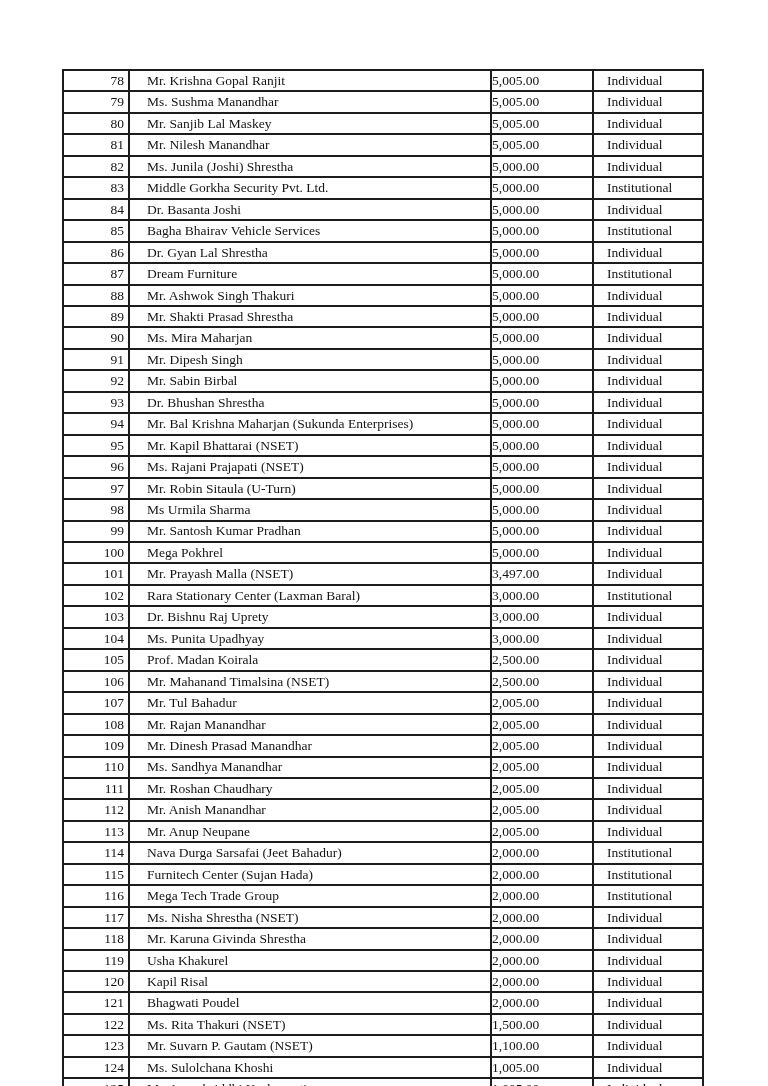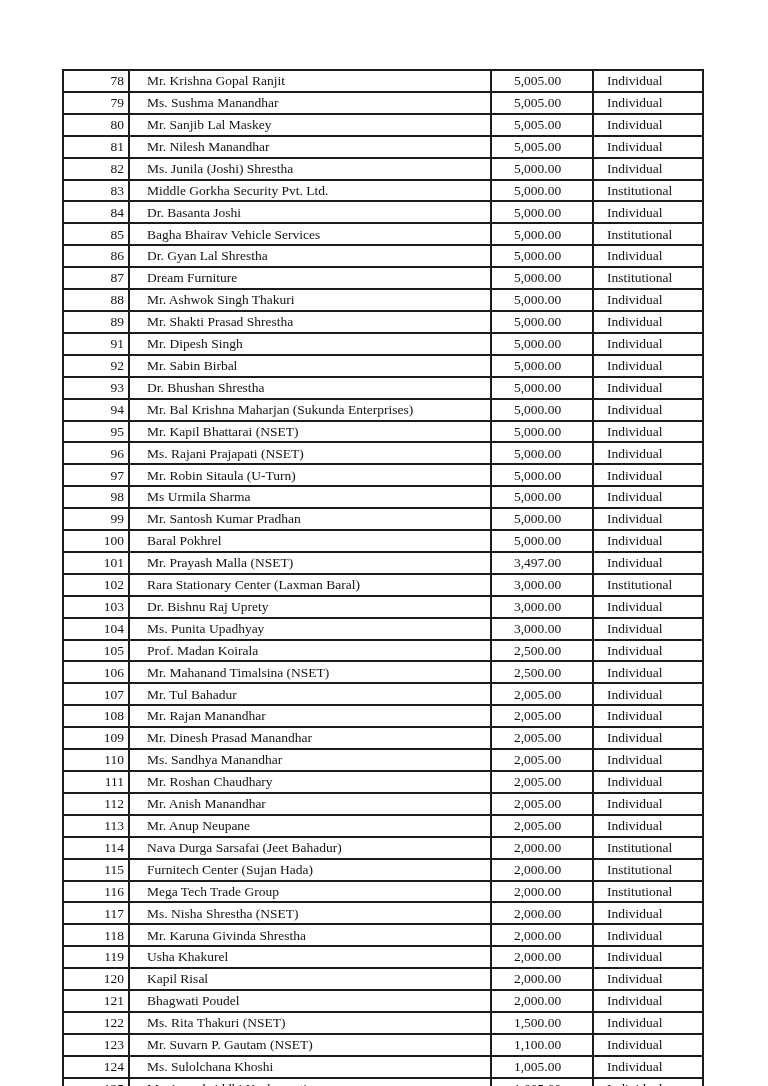--- a/index.html
+++ b/index.html
@@ -33,21 +33,21 @@
     border: 2px solid var(--border-color);
     font-size: 13.5px;
     color: var(--text-color);
     vertical-align: middle;
     white-space: nowrap;
     overflow: hidden;
     line-height: 1;
   }
   td.c-sn     { text-align: right; padding-right: 4px; }
   td.c-name   { text-align: left;  padding-left: 17px; }
-  td.c-amount { text-align: center; padding-right: 9px; }
+  td.c-amount { text-align: left; padding-right: 9px; }
   td.c-type   { text-align: left;  padding-left: 13px; }
 </style>
 </head>
 <body>
 
 <div class="page">
   <table class="donor-table">
     <colgroup>
       <col style="width:66px">
       <col style="width:362px">
@@ -121,20 +121,26 @@
     <td class="c-amount">5,000.00</td>
     <td class="c-type">Individual</td>
   </tr>
         <tr>
     <td class="c-sn">89</td>
     <td class="c-name">Mr. Shakti Prasad Shrestha</td>
     <td class="c-amount">5,000.00</td>
     <td class="c-type">Individual</td>
   </tr>
         <tr>
+    <td class="c-sn">90</td>
+    <td class="c-name">Ms. Mira Maharjan</td>
+    <td class="c-amount">5,000.00</td>
+    <td class="c-type">Individual</td>
+  </tr>
+        <tr>
     <td class="c-sn">91</td>
     <td class="c-name">Mr. Dipesh Singh</td>
     <td class="c-amount">5,000.00</td>
     <td class="c-type">Individual</td>
   </tr>
         <tr>
     <td class="c-sn">92</td>
     <td class="c-name">Mr. Sabin Birbal</td>
     <td class="c-amount">5,000.00</td>
     <td class="c-type">Individual</td>
@@ -176,21 +182,21 @@
     <td class="c-type">Individual</td>
   </tr>
         <tr>
     <td class="c-sn">99</td>
     <td class="c-name">Mr. Santosh Kumar Pradhan</td>
     <td class="c-amount">5,000.00</td>
     <td class="c-type">Individual</td>
   </tr>
         <tr>
     <td class="c-sn">100</td>
-    <td class="c-name">Baral Pokhrel</td>
+    <td class="c-name">Mega Pokhrel</td>
     <td class="c-amount">5,000.00</td>
     <td class="c-type">Individual</td>
   </tr>
         <tr>
     <td class="c-sn">101</td>
     <td class="c-name">Mr. Prayash Malla (NSET)</td>
     <td class="c-amount">3,497.00</td>
     <td class="c-type">Individual</td>
   </tr>
         <tr>

